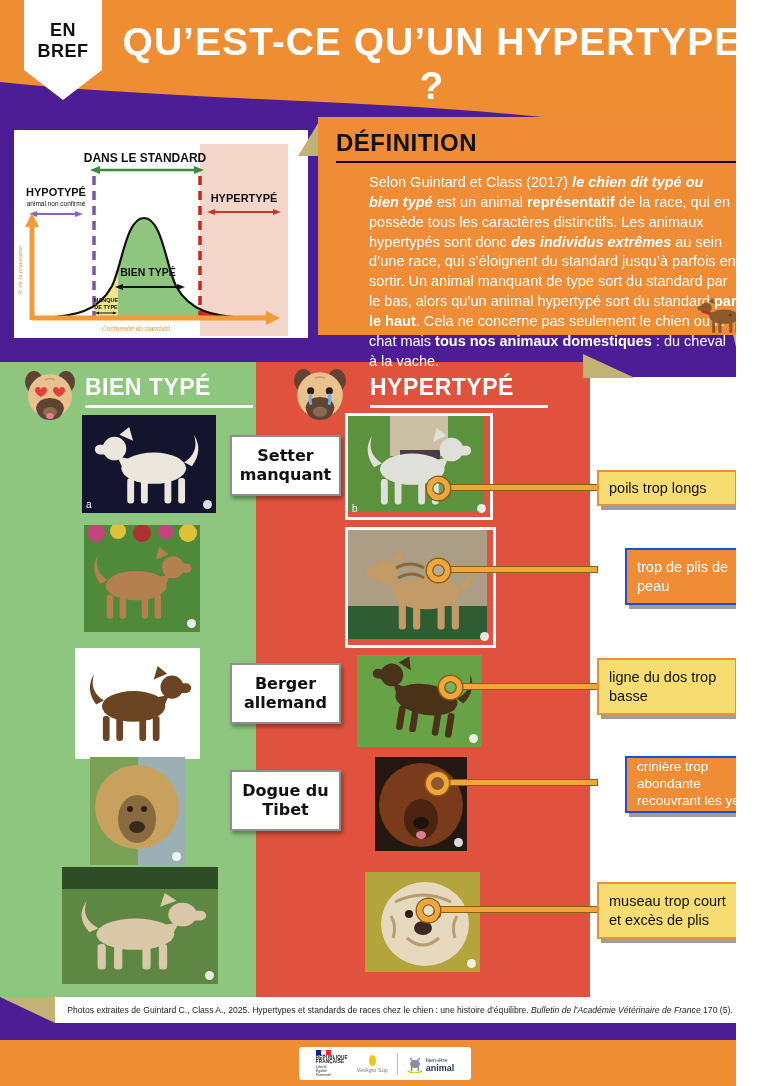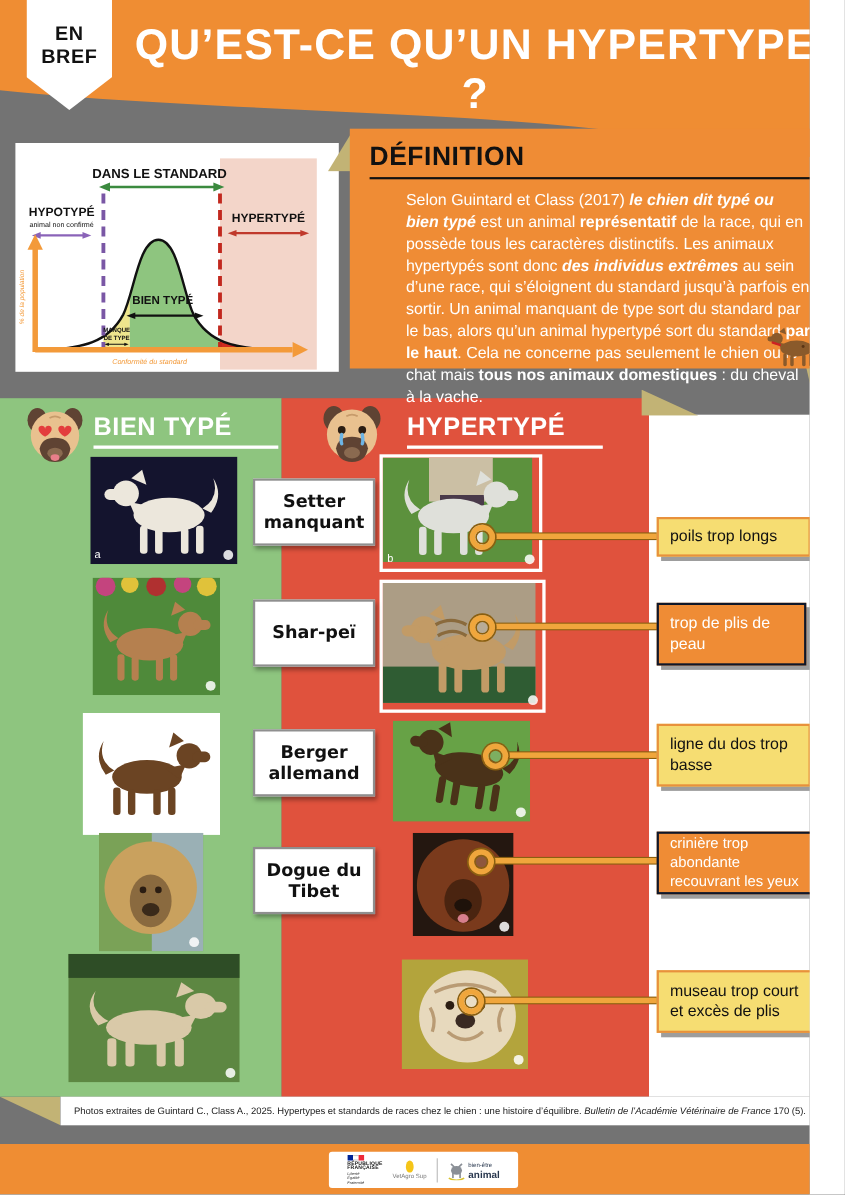--- a/index.html
+++ b/index.html
@@ -1,16 +1,16 @@
 <!DOCTYPE html>
 <html lang="fr"><head>
 <meta charset="utf-8">
 <style>
   html,body{margin:0;padding:0;}
-  .page{position:relative;width:736px;height:1086px;background:#737373;overflow:hidden;
+  .page{position:relative;width:736px;height:1086px;background:#4c1d95;overflow:hidden;
         font-family:"Liberation Sans",sans-serif;}
 
   
   .hdr-svg{position:absolute;top:0;left:0;}
   .pennant{position:absolute;left:24px;top:0;width:78px;height:100px;background:#fff;
            clip-path:polygon(0 0,100% 0,100% 70%,50% 100%,0 70%);z-index:5;text-align:center;}
   .pennant span{display:block;margin-top:20px;font-size:18px;font-weight:900;color:#111;letter-spacing:.5px;}
   .title{position:absolute;left:112px;top:20px;width:640px;text-align:center;color:#fff;
          font-size:39px;font-weight:900;letter-spacing:1px;z-index:4;}
 
@@ -46,21 +46,21 @@
              text-align:center;font-weight:700;font-size:16px;color:#111;line-height:1.15;z-index:3;
              font-family:"DejaVu Sans",sans-serif;}
 
   .marker{position:absolute;width:13px;height:13px;border:5px solid #f0a63c;border-radius:50%;
           background:rgba(255,255,255,.15);box-shadow:0 0 0 1.5px #8a5f10, inset 0 0 0 1.5px #8a5f10;z-index:4;}
   .lead{position:absolute;height:5px;background:#f0a63c;box-shadow:0 0 0 1px #8a5f10;z-index:3;}
 
   .callout{position:absolute;box-sizing:border-box;display:flex;align-items:center;z-index:4;
            font-size:14.5px;line-height:1.25;padding:6px 10px;box-shadow:4px 4px 0 rgba(105,105,105,.65);}
   .co-y{background:#f6dd72;border:2px solid #e8913c;color:#111;}
-  .co-o{background:#ef8c35;border:2px solid #0f172a;color:#fff;}
+  .co-o{background:#ef8c35;border:2px solid #1d4ed8;color:#fff;margin-left:28px;}
 
   
   .cite{position:absolute;left:55px;top:997px;width:690px;height:26px;background:#fff;
         display:flex;align-items:center;justify-content:center;font-size:8.6px;color:#222;z-index:2;}
   .cite i{font-style:italic;}
   .footer{position:absolute;left:0;top:1040px;width:768px;height:46px;background:#ef8d33;}
   .logo-box{position:absolute;left:299px;top:7px;width:172px;height:33px;background:#fff;border-radius:3px;
             display:flex;align-items:center;justify-content:center;gap:9px;}
   .rf{line-height:1;}
   .rf .flag{display:flex;height:5px;width:15px;margin-bottom:1px;}
@@ -263,21 +263,20 @@
         <rect width="116" height="107" fill="#4f8a3a"></rect>
       <circle cx="12" cy="8" r="9" fill="#c4447e"></circle>
         <circle cx="34" cy="6" r="8" fill="#e0c23a"></circle>
         <circle cx="58" cy="8" r="9" fill="#b03030"></circle>
         <circle cx="82" cy="6" r="8" fill="#c4447e"></circle>
         <circle cx="104" cy="8" r="9" fill="#e0c23a"></circle>
       <use href="#dog-side" fill="#b5804f" transform="translate(112,22) scale(-1,1) scale(0.92)"></use>
       </svg>
     <span class="wm"></span>
   </div>
-  <div class="breed-box" style="left:230px;top:545px;">Shar-peï</div>
   <div class="photo frame" style="left:345px;top:527px;width:145px;height:115px;">
     <svg width="139" height="109" viewBox="0 0 139 109">
         <rect width="139" height="109" fill="#ac9d85"></rect>
       <rect y="76" width="139" height="33" fill="#2f5c33"></rect>
       <use href="#dog-side" fill="#c29b66" transform="translate(12,20) scale(1.02)"></use>
       <path d="M48 38 q14 -8 28 0 M50 48 q14 -8 26 0" stroke="#8a6a3c" stroke-width="3" fill="none"></path>
       </svg>
     <span class="wm"></span>
   </div>
   <div class="marker" style="left:427px;top:559px;"></div>

